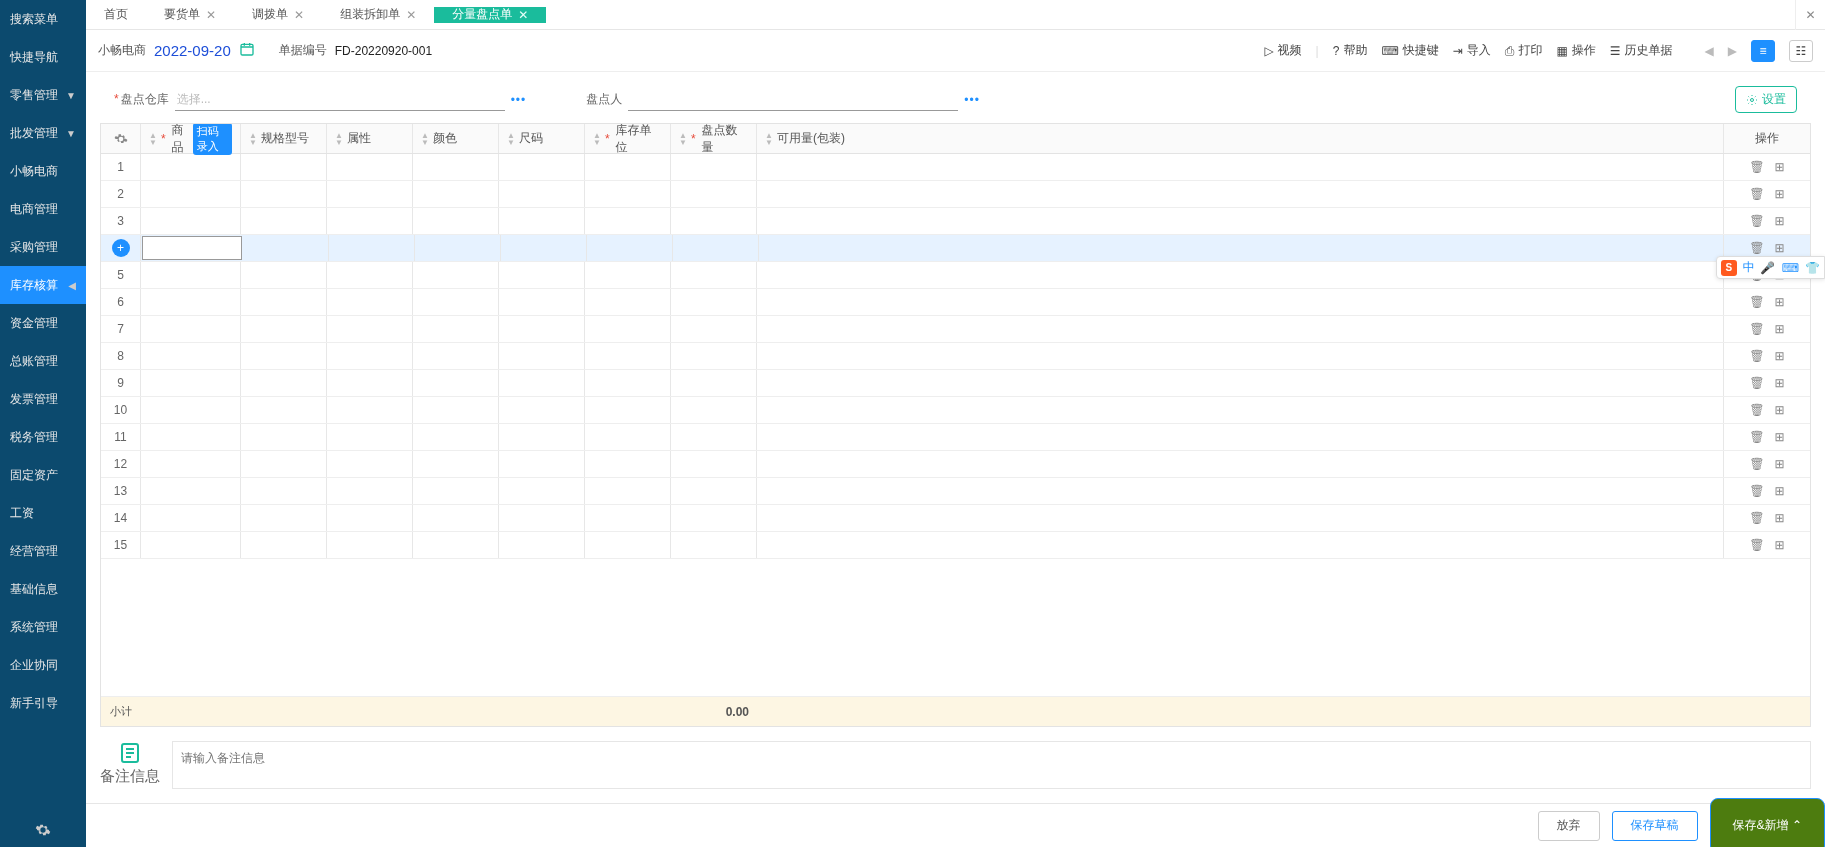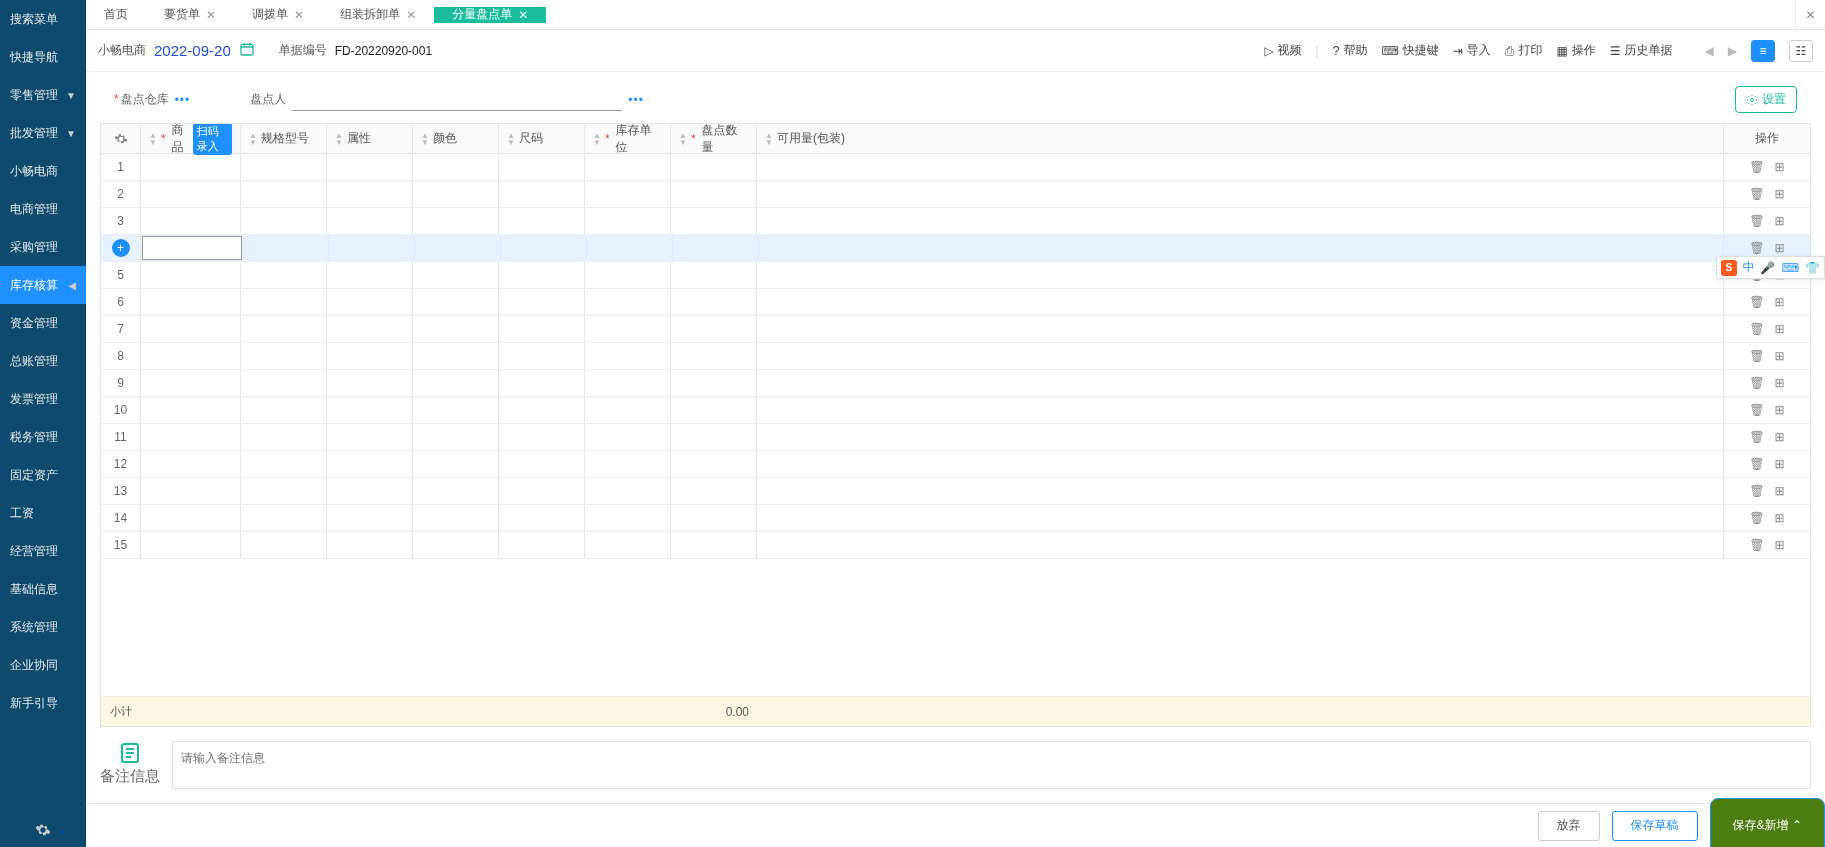--- a/index.html
+++ b/index.html
@@ -205,20 +205,21 @@
       <span style="color:#bbb;cursor:default">◀</span>
       <span style="color:#bbb;cursor:default">▶</span>
       <div class="viewbtn active">≡</div>
       <div class="viewbtn">☷</div>
     </div>
   </div>
 
   <div class="form-row">
     <div class="field">
       <label><span class="req">*</span><span>盘点仓库</span></label>
+      <input class="inp" placeholder="选择..." style="">
       <span class="more">•••</span>
     </div>
     <div class="field">
       <label>盘点人</label>
       <input class="inp" style="">
       <span class="more">•••</span>
     </div>
     <div class="settings-chip">
       <svg viewBox="0 0 24 24" width="12" height="12" fill="none" stroke="currentColor" stroke-width="2">
           <circle cx="12" cy="12" r="3"></circle>
@@ -504,21 +505,21 @@
           </div>
         </div>
       <div class="subtotal">
         <div class="gcell c0" style="font-size:11px">小计</div>
         <div class="gcell c1"></div>
           <div class="gcell c2"></div>
           <div class="gcell c3"></div>
           <div class="gcell c4"></div>
           <div class="gcell c5"></div>
           <div class="gcell c6"></div>
-        <div class="gcell c7" style="justify-content:flex-end;font-weight:normal">0.00</div>
+        <div class="gcell c7" style="justify-content:flex-end;font-weight:bold">0.00</div>
         <div class="gcell c8"></div>
           <div class="gcell cops"></div>
       </div>
     </div>
   </div>
 
   <div class="remark">
     <div class="remark-icon">
       <svg viewBox="0 0 24 24" width="24" height="24" fill="none" stroke="#1abc9c" stroke-width="2">
           <rect x="4" y="3" width="16" height="18" rx="2"></rect>

